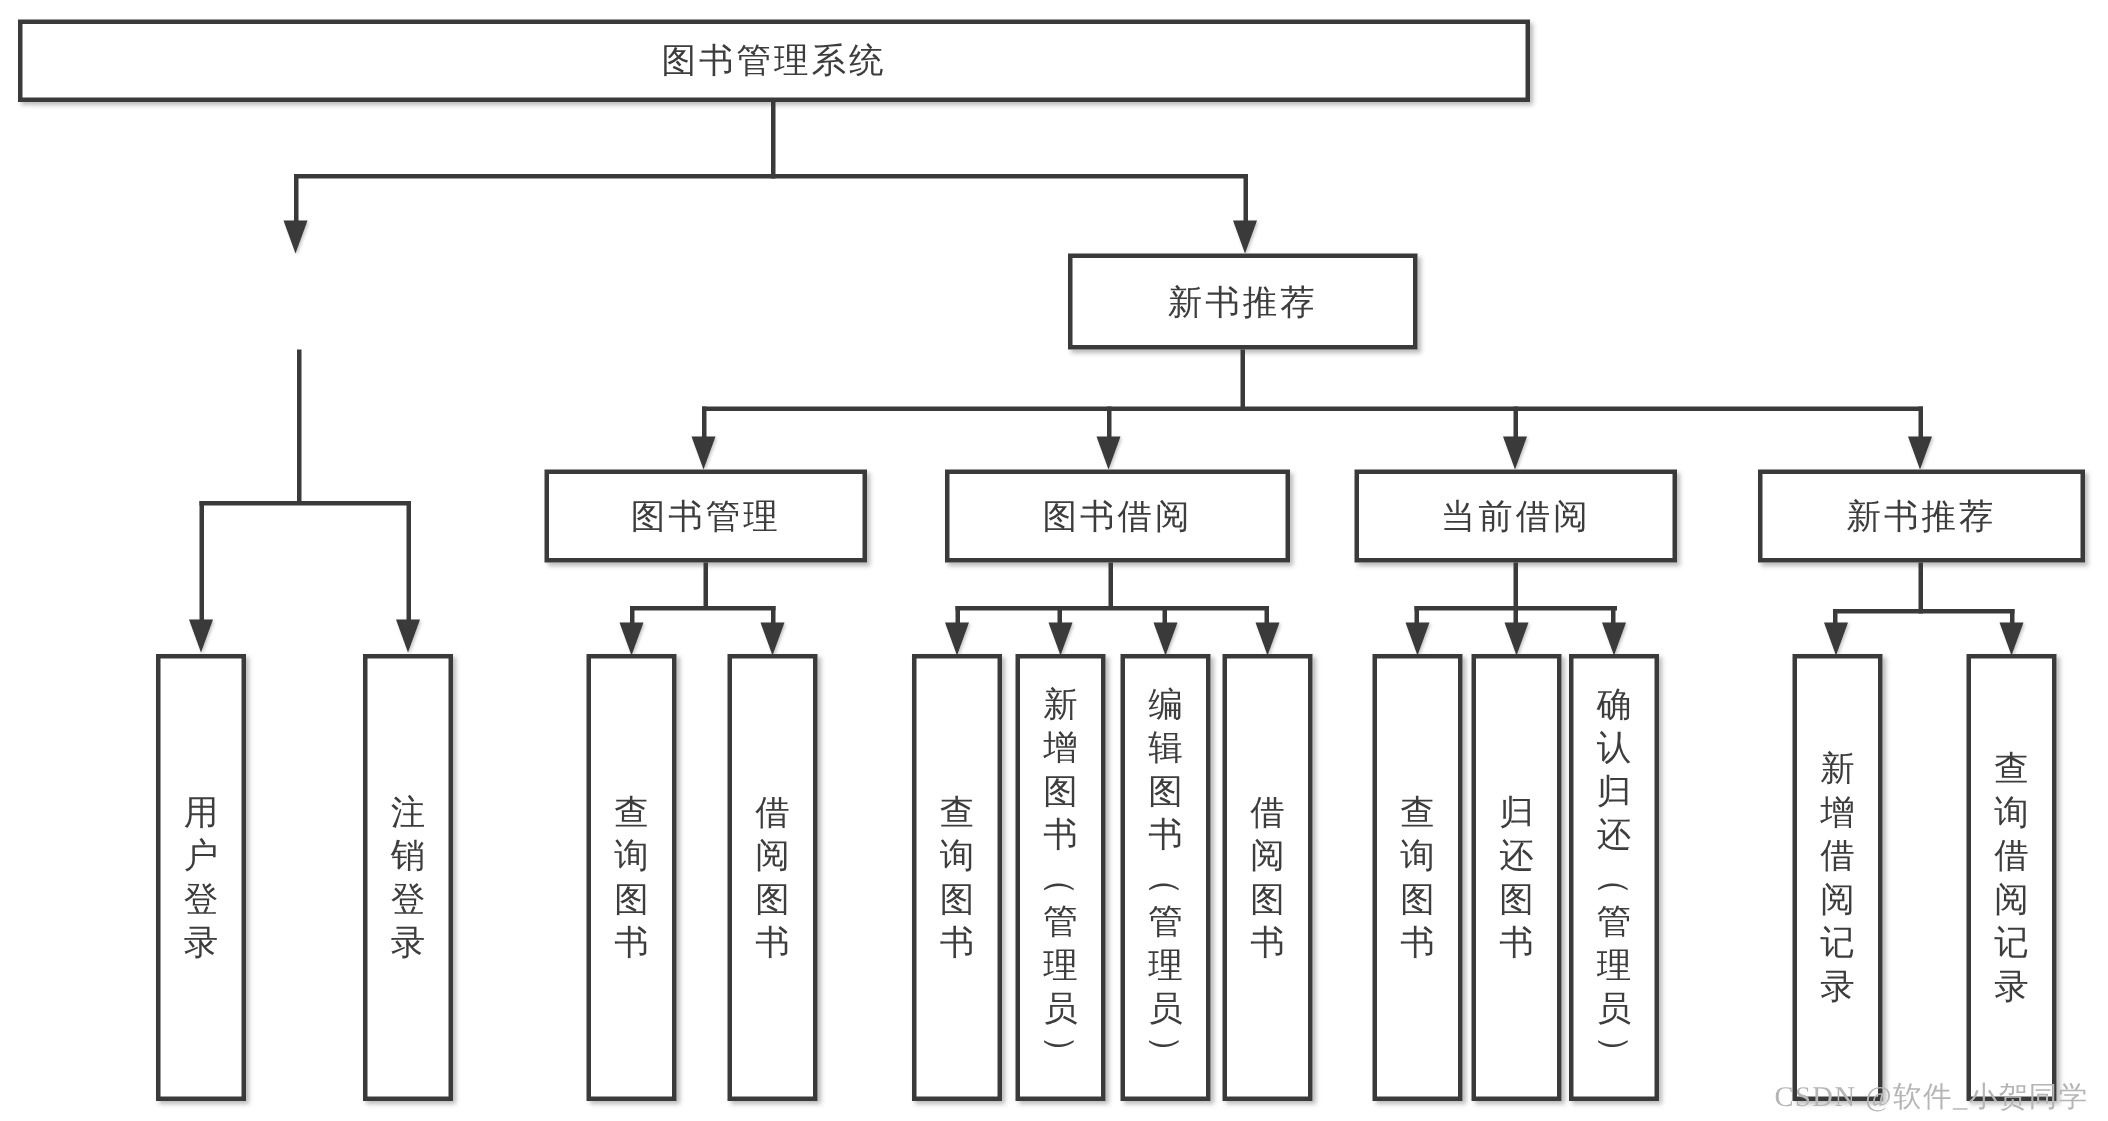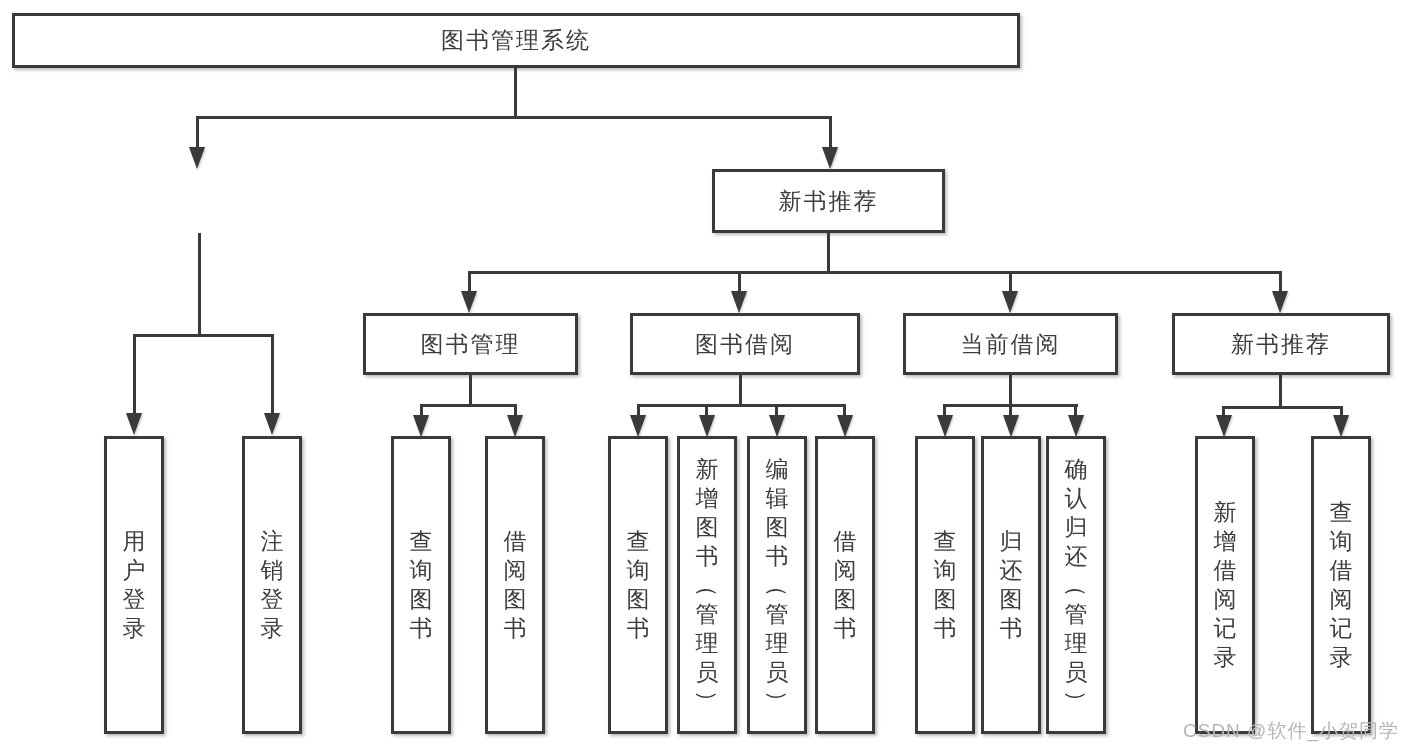--- a/index.html
+++ b/index.html
@@ -31,21 +31,21 @@
   .vline{width:3px;}
   .hline{height:3px;}
   .arrow{
     position:absolute;width:0;height:0;
     border-left:8px solid transparent;border-right:8px solid transparent;
     border-top:22px solid var(--line);
     filter:drop-shadow(1px 1px 1px rgba(60,60,60,.3));
   }
   .watermark{
     position:absolute;left:1183px;top:718px;font-size:19px;
-    color:var(--watermark);white-space:nowrap;letter-spacing:1px;
+    color:var(--watermark);white-space:nowrap;letter-spacing:1px;font-family:Liberation Serif, serif;
   }
 </style>
 </head>
 <body>
 
 <div id="canvas">
 
   <div class="node" style="left:12px;top:13px;width:1008px;height:55px">
     <div class="hlabel">图书管理系统</div>
   </div>

